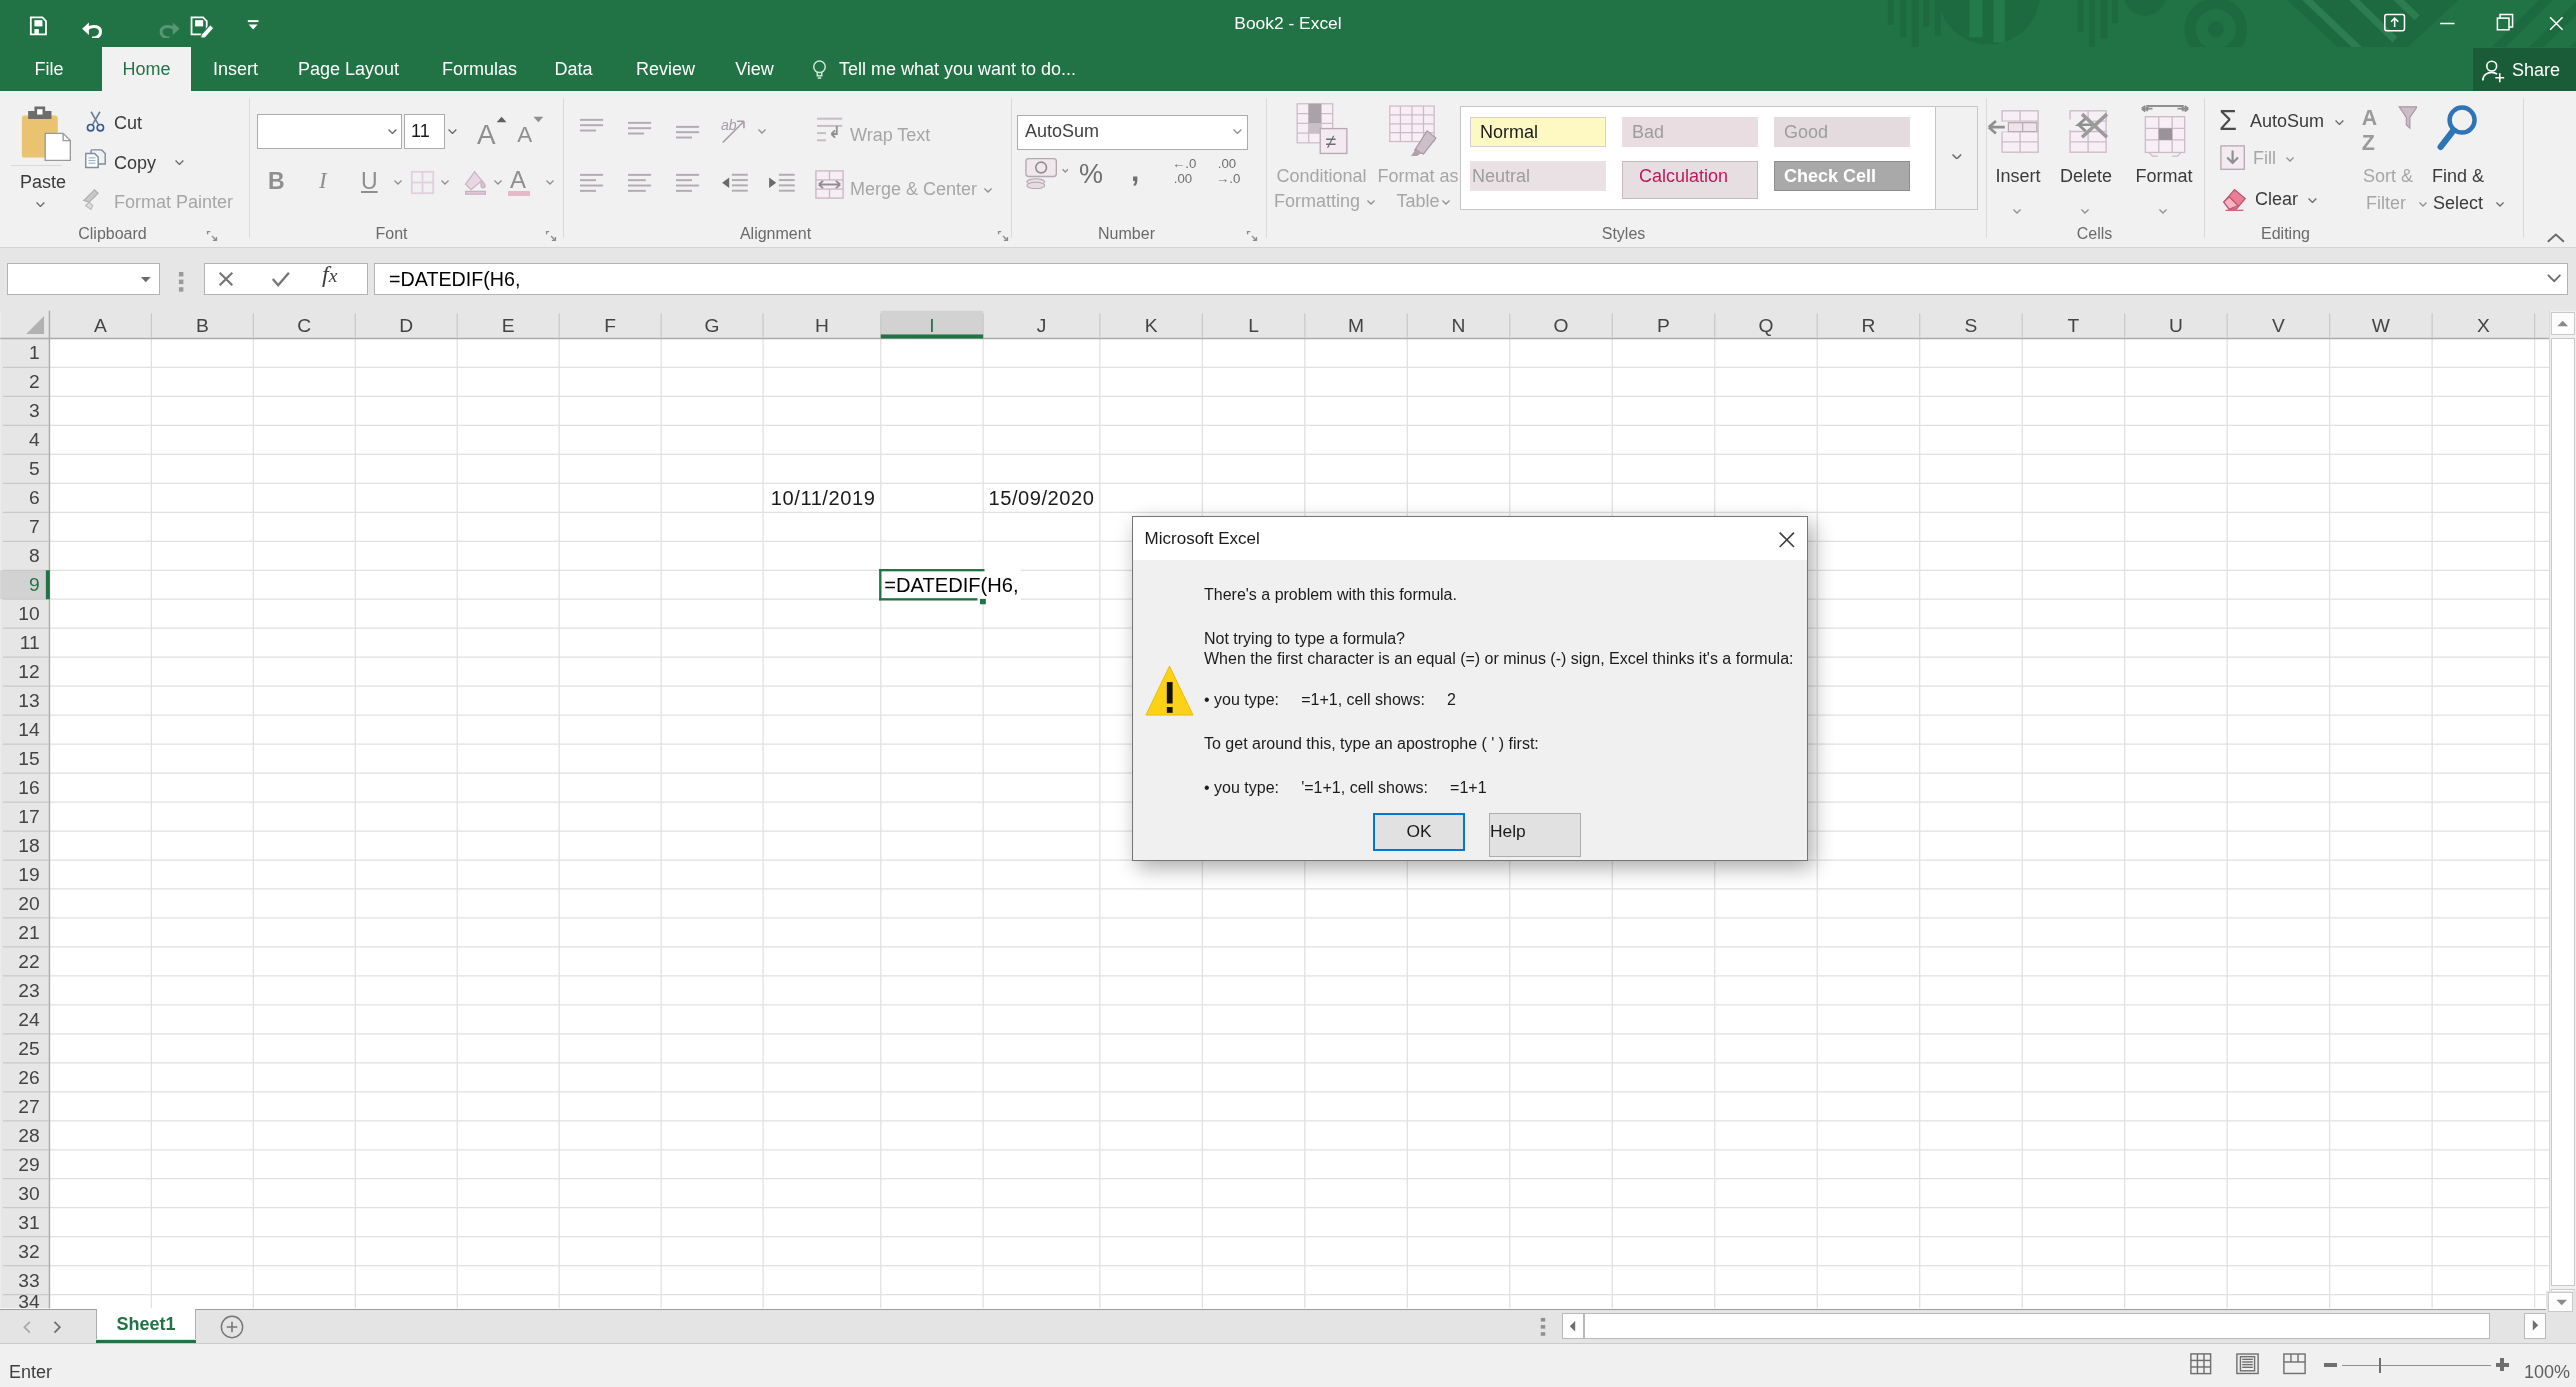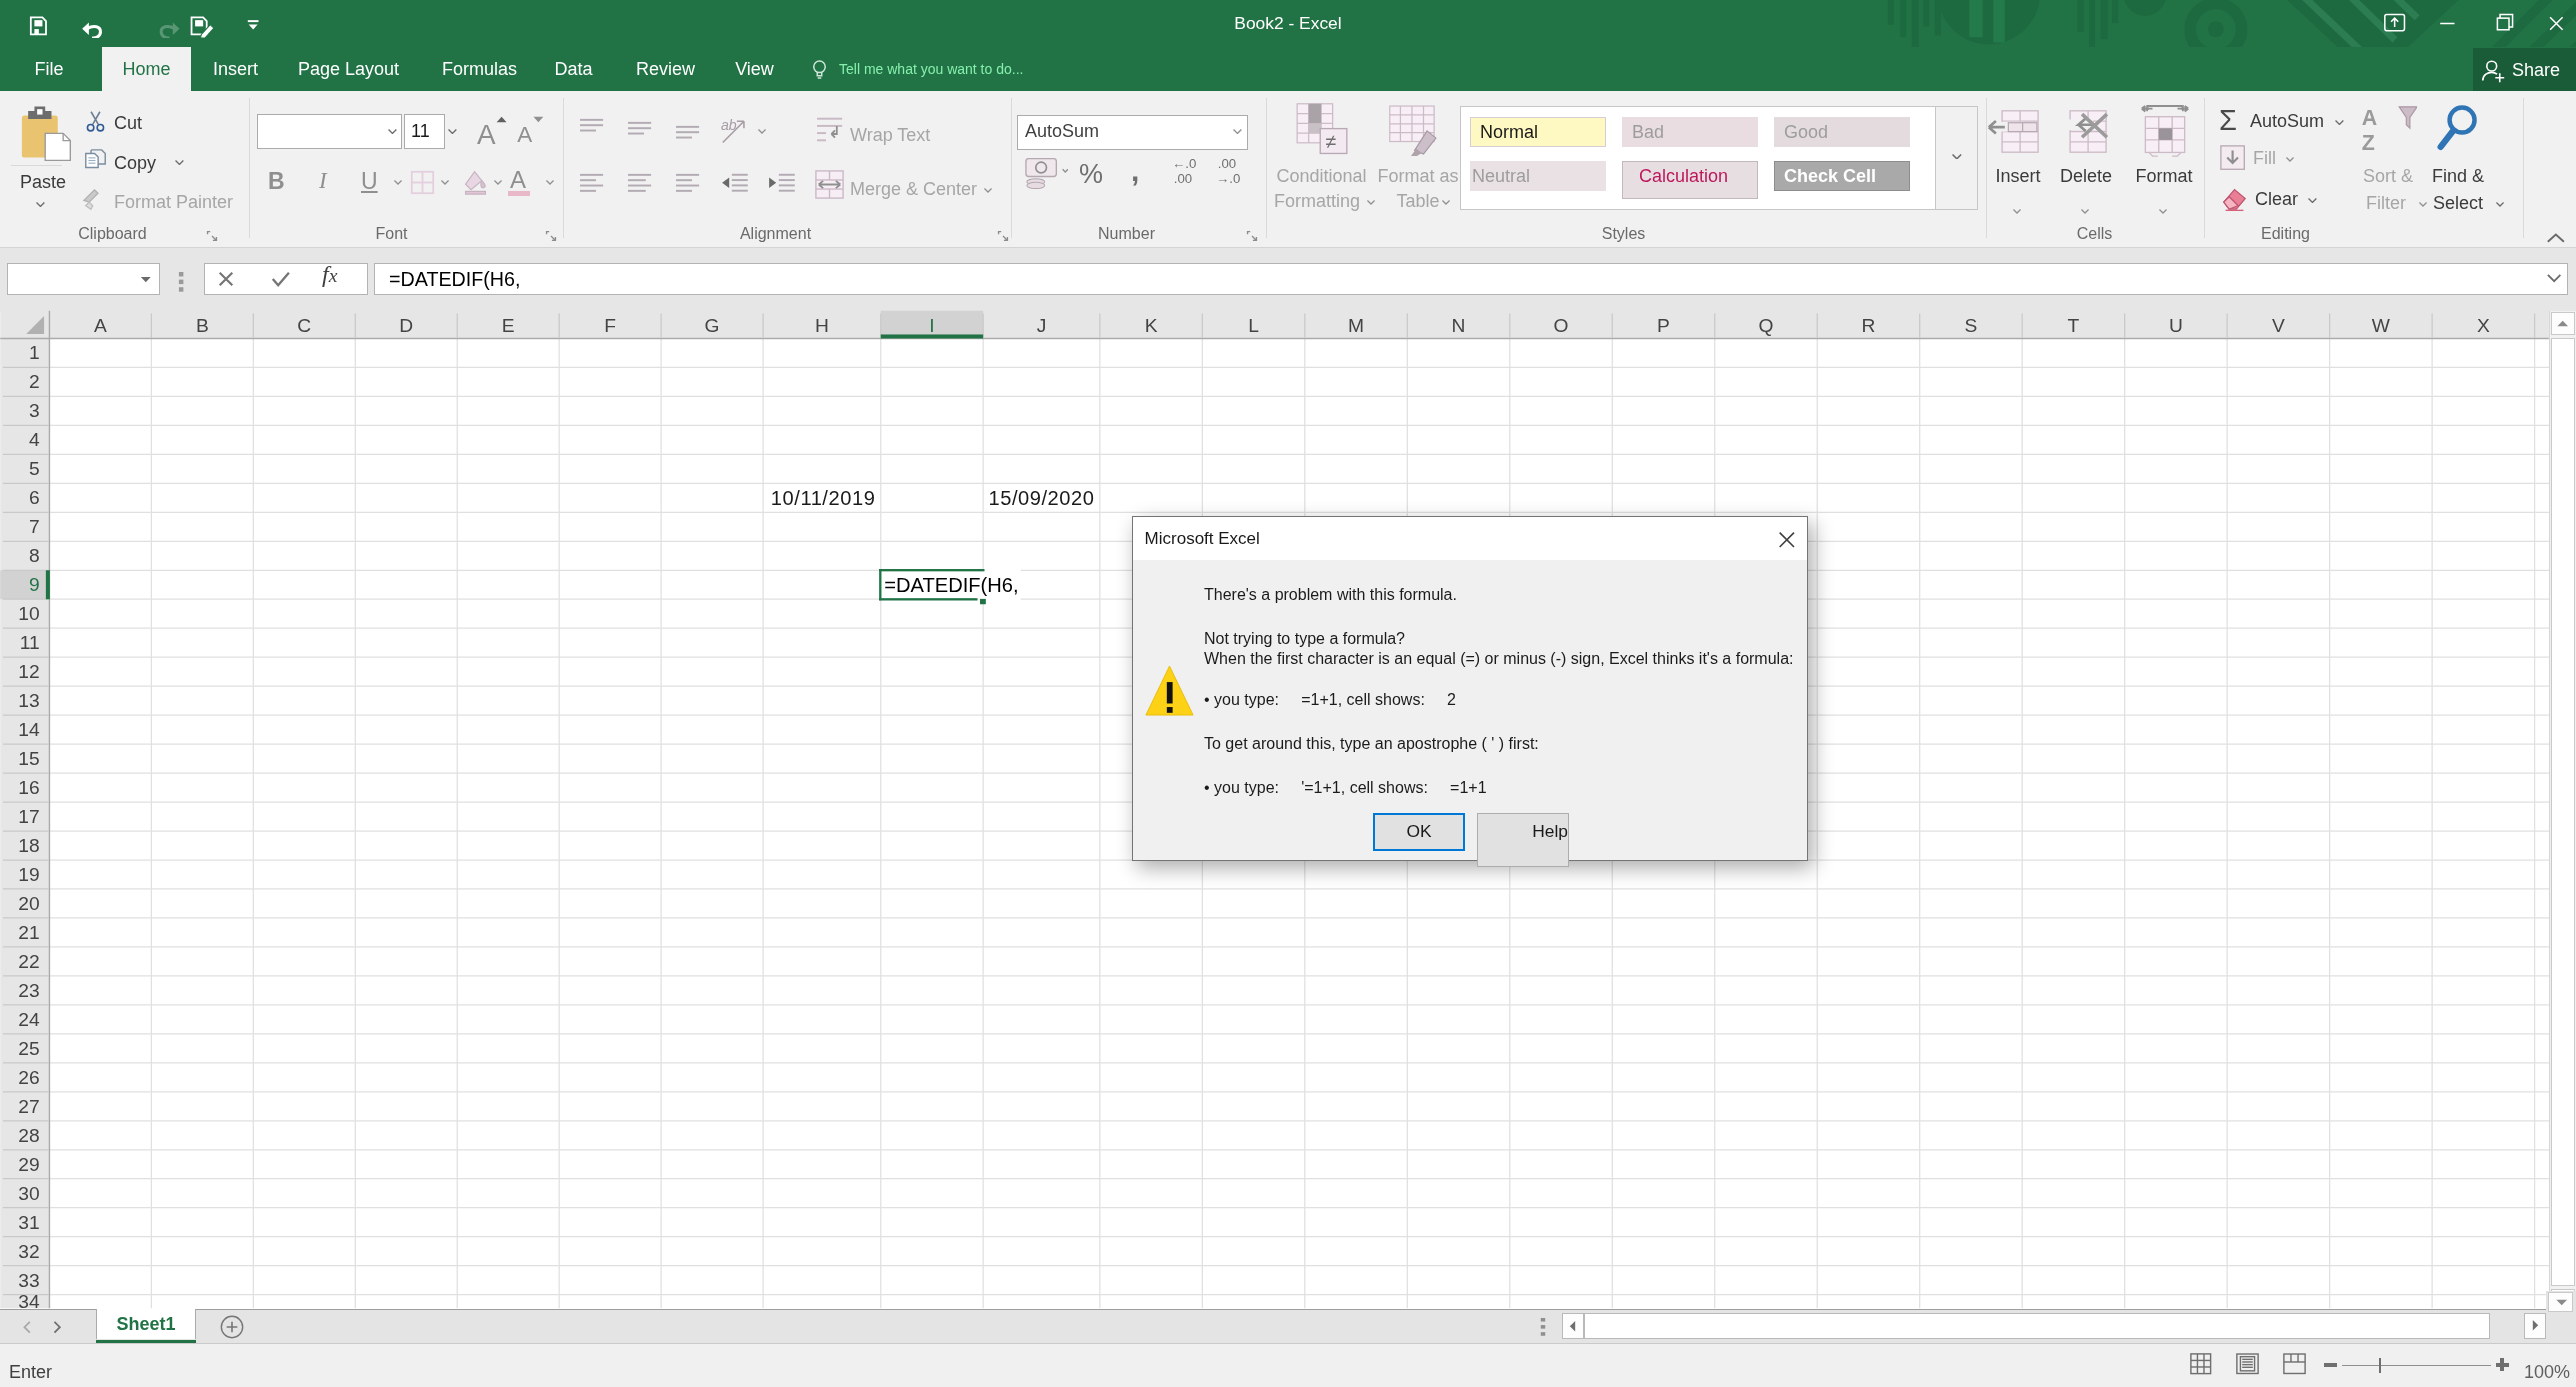--- a/index.html
+++ b/index.html
@@ -88,21 +88,21 @@
     <div class="tab" style="left:594px;width:143px">Review</div>
     <div class="tab" style="left:683px;width:143px">View</div>
     <div class="abs" style="left:102px;top:0;width:89px;height:44px;background:#f1f1f1"></div>
     <div class="tab" style="left:102px;width:89px;color:#217346">Home</div>
     <svg class="abs" style="left:808px;top:10.7px" width="23" height="23" viewBox="0 0 26 26">
 <g stroke="#cfe7da" stroke-width="1.7" fill="none">
         <circle cx="13" cy="10" r="6.5"></circle>
 <path d="M10.5 16 L10.5 20 L15.5 20 L15.5 16 M11 22.5 L15 22.5"></path>
       </g>
     </svg>
-    <div class="abs" style="left:839px;top:0;height:44px;line-height:44px;color:#86efac;font-size:14px">Tell me what you want to do...</div>
+    <div class="abs" style="left:839px;top:0;height:44px;line-height:44px;color:#ffffff;font-size:18px">Tell me what you want to do...</div>
     <div class="abs" style="left:2473px;top:0.9px;width:103px;height:52px;background:#1a5c38">
 <svg class="abs" style="left:7.2px;top:11.6px" width="27" height="25" viewBox="0 0 30 28">
 <g stroke="#ffffff" stroke-width="1.8" fill="none">
           <circle cx="13" cy="8" r="5.5"></circle>
 <path d="M3 24 C3 17 9 15 13 15 C15 15 17 15.5 19 17"></path>
           <path d="M22 16 L22 26 M17 21 L27 21"></path>
         </g>
       </svg>
 <div class="abs" style="left:39px;top:0;height:47px;line-height:45px;color:#fff;font-size:18px">Share</div>
     </div>
@@ -818,14 +818,14 @@
 <rect x="24.5" y="19" width="6.5" height="24" fill="#111111"></rect>
 <rect x="24.5" y="47" width="6.5" height="6.5" fill="#111111"></rect>
     </svg>
 <div class="abs" style="left:71px;top:69px;font-size:16px;white-space:nowrap;color:#1b1b1b">There's a problem with this formula.</div>
 <div class="abs" style="left:71px;top:113px;font-size:16px;white-space:nowrap;color:#1b1b1b">Not trying to type a formula?</div>
 <div class="abs" style="left:71px;top:133px;font-size:16px;white-space:nowrap;color:#1b1b1b">When the first character is an equal (=) or minus (-) sign, Excel thinks it's a formula:</div>
 <div class="abs" style="left:71px;top:174px;font-size:16px;white-space:nowrap;color:#1b1b1b">• you type:&nbsp;&nbsp;&nbsp;&nbsp;&nbsp;=1+1, cell shows:&nbsp;&nbsp;&nbsp;&nbsp;&nbsp;2</div>
 <div class="abs" style="left:71px;top:218px;font-size:16px;white-space:nowrap;color:#1b1b1b">To get around this, type an apostrophe ( ' ) first:</div>
 <div class="abs" style="left:71px;top:262px;font-size:16px;white-space:nowrap;color:#1b1b1b">• you type:&nbsp;&nbsp;&nbsp;&nbsp;&nbsp;'=1+1, cell shows:&nbsp;&nbsp;&nbsp;&nbsp;&nbsp;=1+1</div>
 <div class="abs" style="left:240px;top:296px;width:92px;height:38px;background:#e1e1e1;border:2.2px solid #0078d7;text-align:center;line-height:33px;font-size:17.4px;color:#1a1a1a">OK</div>
-<div class="abs" style="left:344px;top:296px;width:92px;height:54px;background:#e1e1e1;border:1.3px solid #adadad;text-align:right;line-height:35px;font-size:17.4px;color:#1a1a1a">Help</div>
+<div class="abs" style="left:356px;top:296px;width:92px;height:44px;background:#e1e1e1;border:1.3px solid #adadad;text-align:left;line-height:35px;font-size:17.4px;color:#1a1a1a">Help</div>
 </div>
 
 </body></html>

